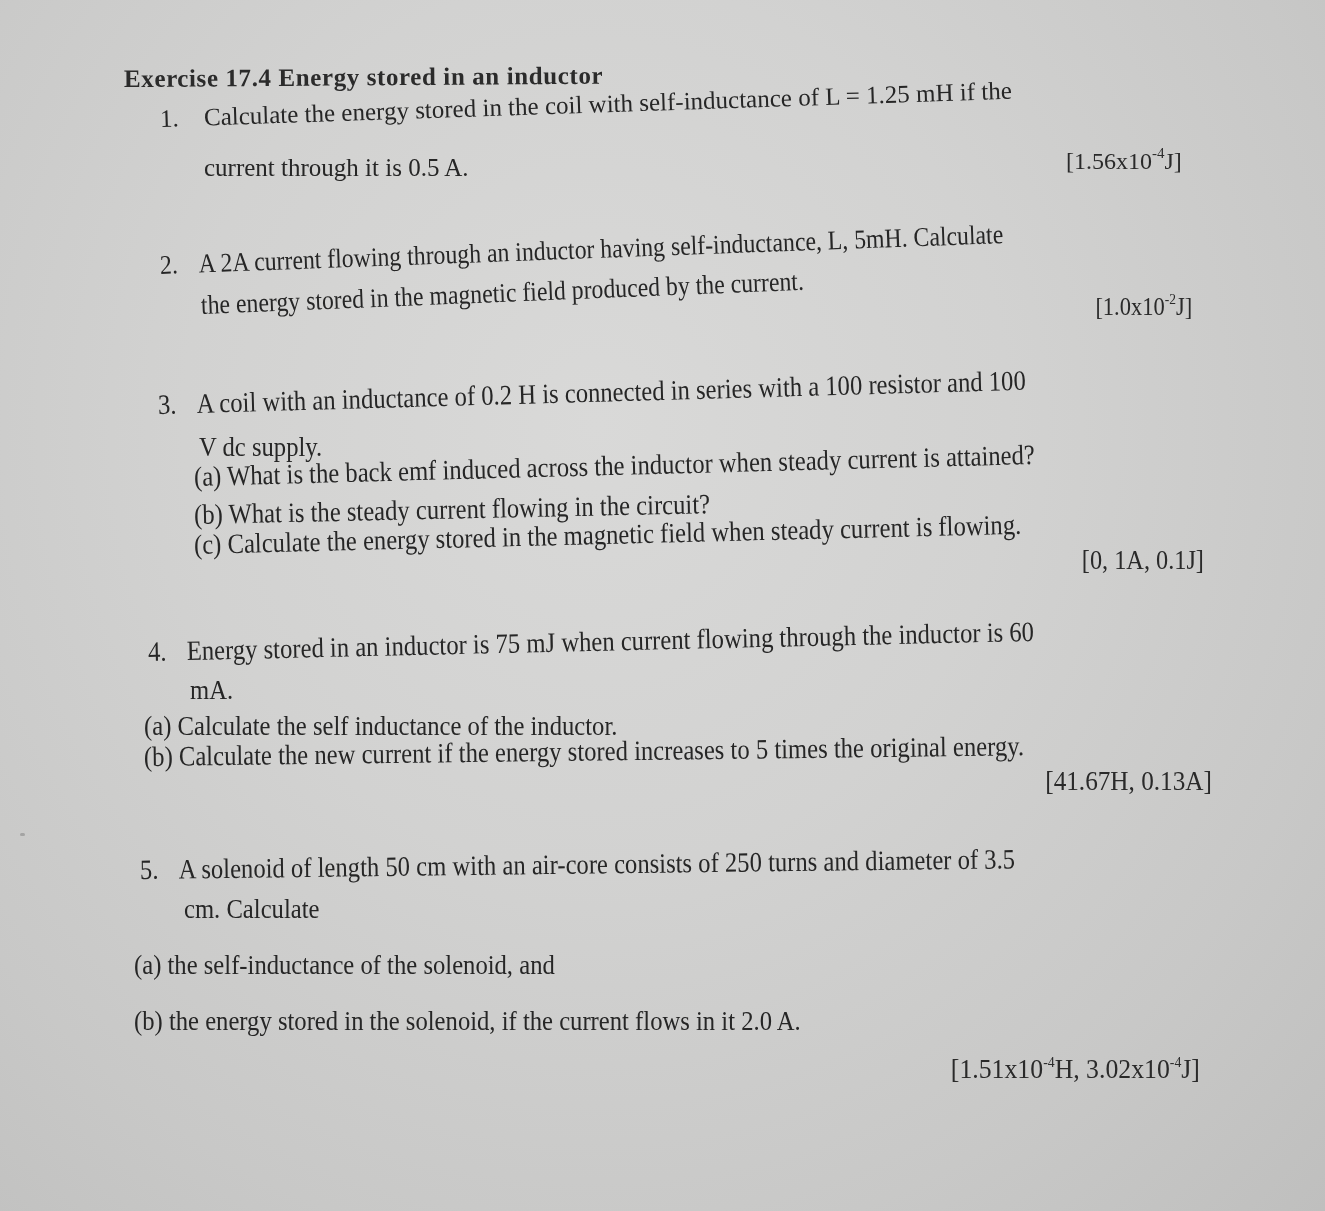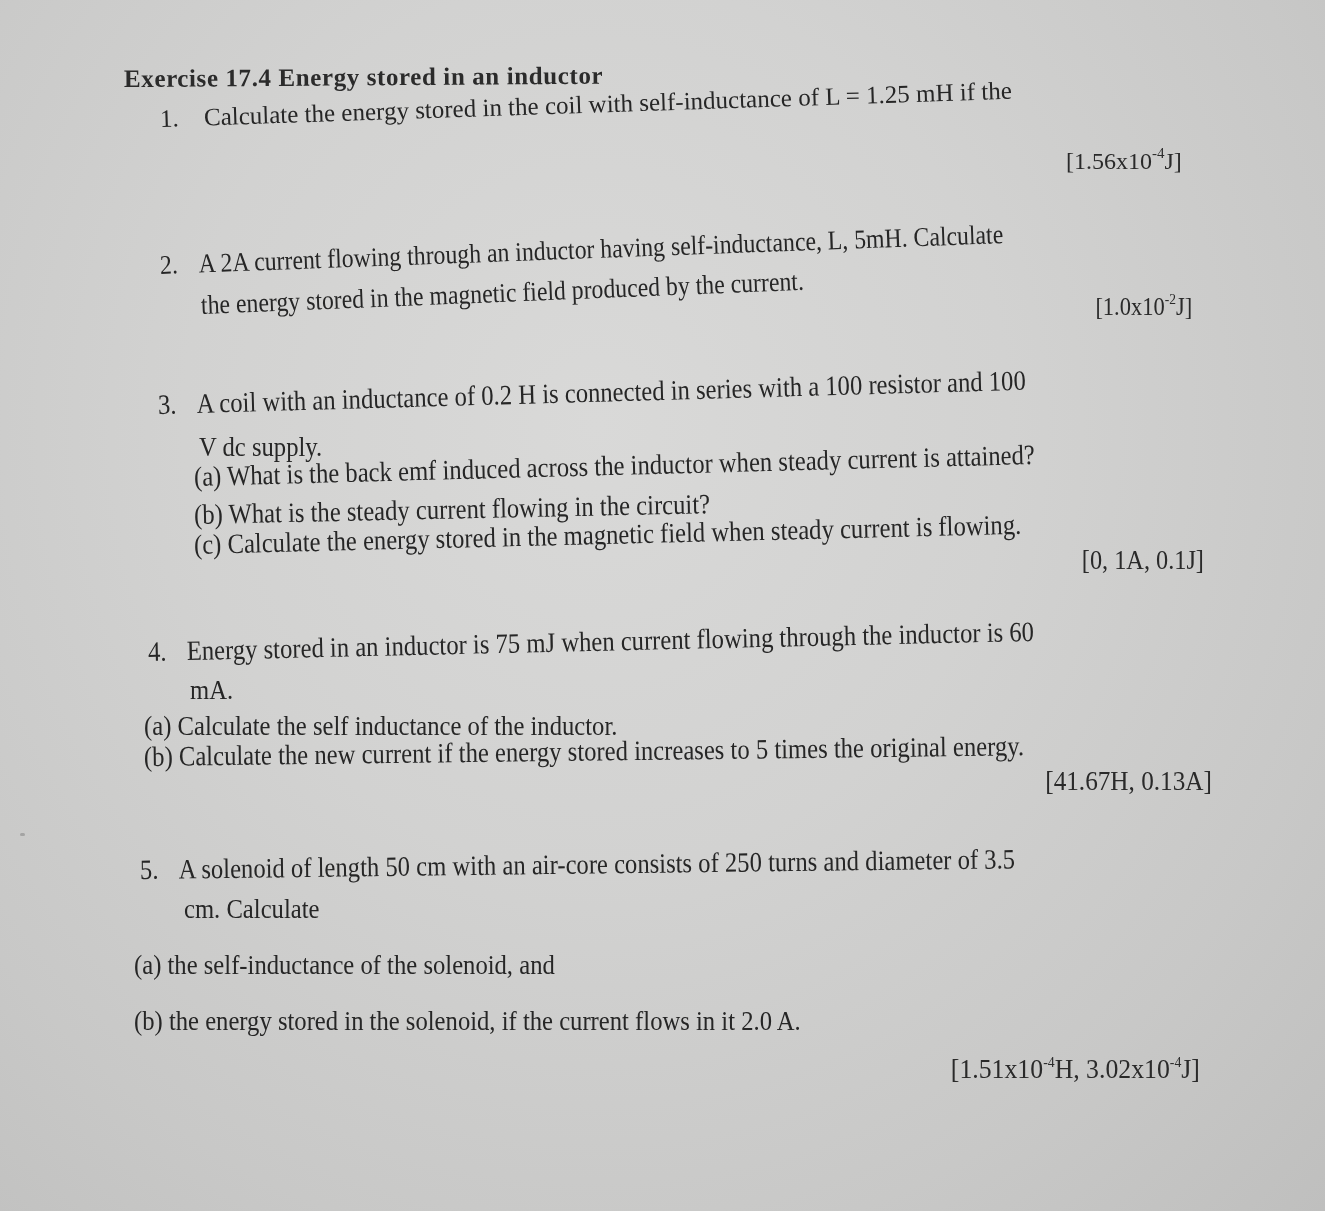--- a/index.html
+++ b/index.html
@@ -62,20 +62,21 @@
 </head>
 <body>
 
 <div class="page">
 
   <div class="line title" style="left:124px; top:64px; transform: rotate(-0.4deg);">Exercise 17.4 Energy stored in an inductor</div>
 
   <div class="line" style="left:160px; top:104px; transform: rotate(-1.9deg); font-size:25px;">
     <span class="num">1.</span><span>Calculate the energy stored in the coil with self-inductance of L = 1.25 mH if the</span>
   </div>
+  <div class="line" style="left:204px; top:153px; font-size:25px;">current through it is 0.5 A.</div>
   <div class="ans" style="left:1066px; top:146px; font-size:24px;text-align:right;">
     <span>[1.56x10</span><sup>-4</sup><span>J]</span>
   </div>
 
   <div class="line" style="left:160px; top:250px; transform: rotate(-2.1deg) scaleX(0.88); font-size:27px;">
     <span class="num">2.</span><span>A 2A current flowing through an inductor having self-inductance, L, 5mH. Calculate</span>
   </div>
   <div class="line" style="left:201px; top:290px; transform: rotate(-2.3deg) scaleX(0.88); font-size:27px;">the energy stored in the magnetic field produced by the current.</div>
   <div class="ans" style="left:1090px; top:292px; transform: scaleX(0.9); font-size:25px;">
     <span>[1.0x10</span><sup>-2</sup><span>J]</span>

